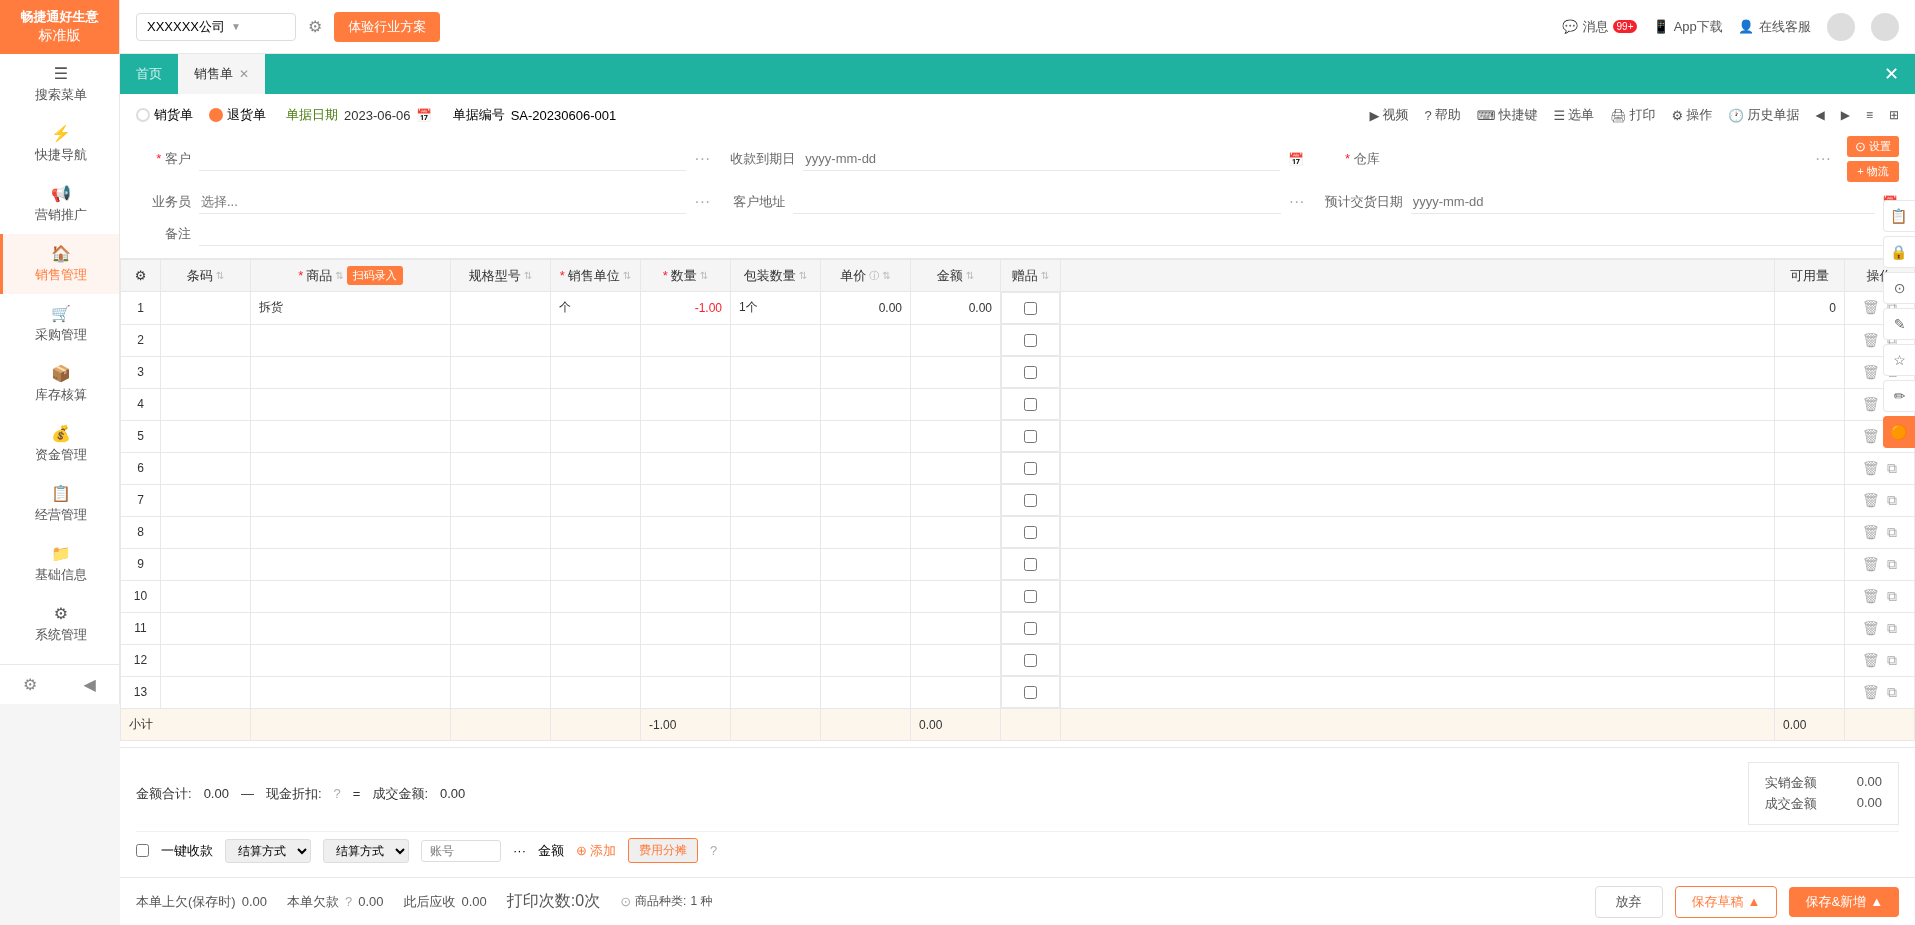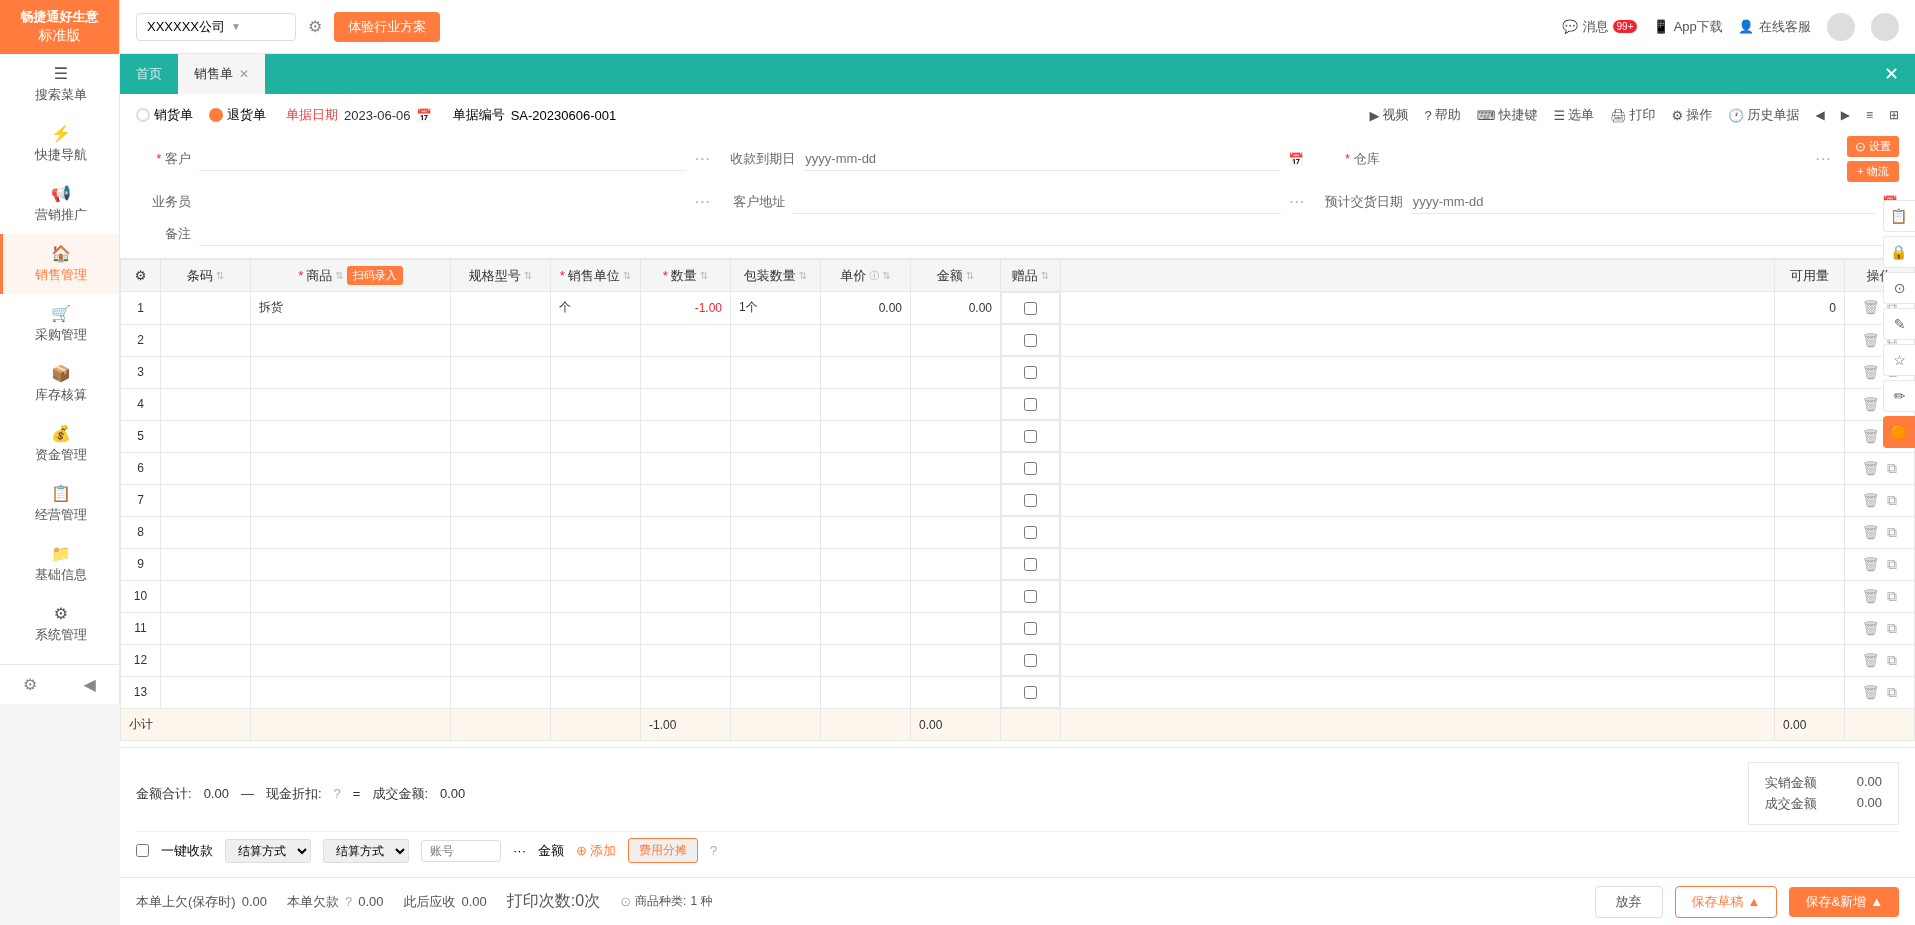--- a/index.html
+++ b/index.html
@@ -128,21 +128,21 @@
       margin-bottom: 12px;
     }
     .radio-group { display: flex; align-items: center; gap: 16px; }
     .radio-item { display: flex; align-items: center; gap: 4px; cursor: pointer; font-size: 13px; }
     .radio-circle {
       width: 14px; height: 14px; border-radius: 50%;
       border: 2px solid #ddd; display: inline-block;
     }
     .radio-circle.checked { border-color: #ff7c3e; background: #ff7c3e; }
     .date-field { display: flex; align-items: center; gap: 6px; font-size: 13px; }
-    .date-label { color: #ef4444; }
+    .date-label { color: #4d7c0f; }
     .date-value { color: #333; font-weight: 500; }
     .cal-icon { color: #ff7c3e; cursor: pointer; }
     .doc-num { display: flex; align-items: center; gap: 6px; font-size: 13px; }
     .form-action-btn {
       font-size: 12px; color: #555; cursor: pointer;
       display: flex; align-items: center; gap: 3px;
     }
 
     
     .form-fields {
@@ -529,20 +529,21 @@
             <button style="background:#ff7c3e;color:white;border:none;border-radius:3px;padding:3px 8px;font-size:11px;cursor:pointer;display:flex;align-items:center;gap:3px;">
               <span>⊙</span>
               设置
             </button>
             <button style="background:#ff7c3e;color:white;border:none;border-radius:3px;padding:3px 8px;font-size:11px;cursor:pointer;">+ 物流</button>
           </div>
         </div>
 
         <div class="field-row">
           <span class="field-label">业务员</span>
+          <input class="field-input" type="text" placeholder="选择..." style="">
           <span class="field-dots">···</span>
         </div>
         <div class="field-row">
           <span class="field-label">客户地址</span>
           <input class="field-input" type="text" style="">
           <span class="field-dots">···</span>
         </div>
         <div class="field-row">
           <span class="field-label">预计交货日期</span>
           <input class="field-input" type="text" placeholder="yyyy-mm-dd" style="">

